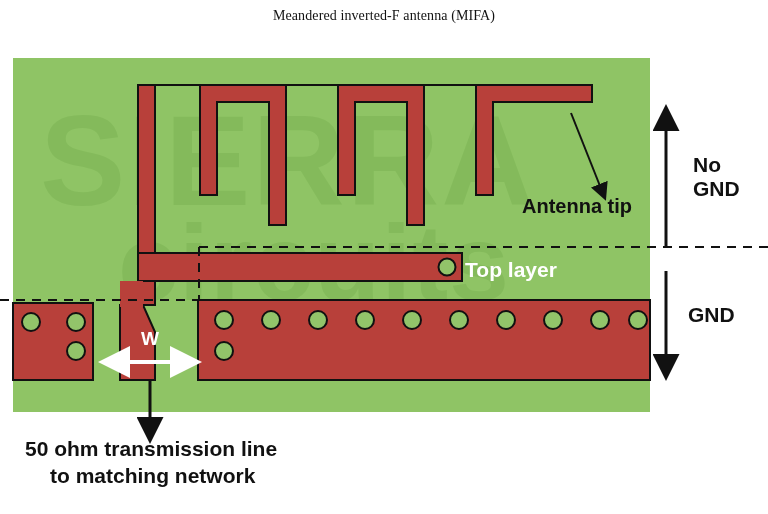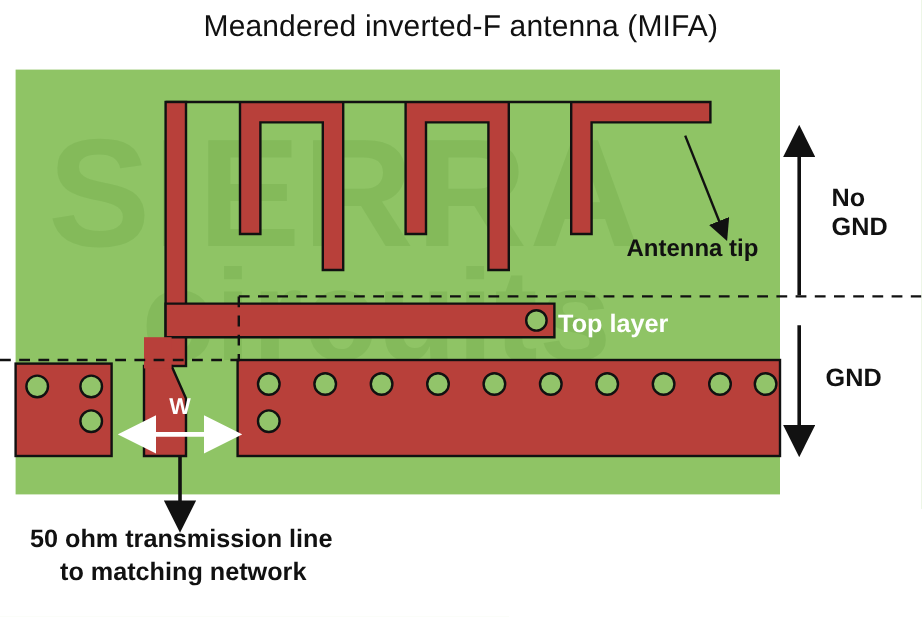--- a/index.html
+++ b/index.html
@@ -19,22 +19,22 @@
     left: 0; top: 0;
     width: 768px;
     height: 514px;
   }
   #figure-title {
     position: absolute;
     left: 0;
     top: 8px;
     width: 768px;
     text-align: center;
-    font-family: Liberation Sans, sans-serif;
-    font-size: 25px;
+    font-family: Liberation Serif, serif;
+    font-size: 14px;
     font-weight: 400;
     color: #111111;
     letter-spacing: 0.1px;
   }
   #diagram-svg {
     position: absolute;
     left: 0;
     top: 0;
     width: 768px;
     height: 514px;

